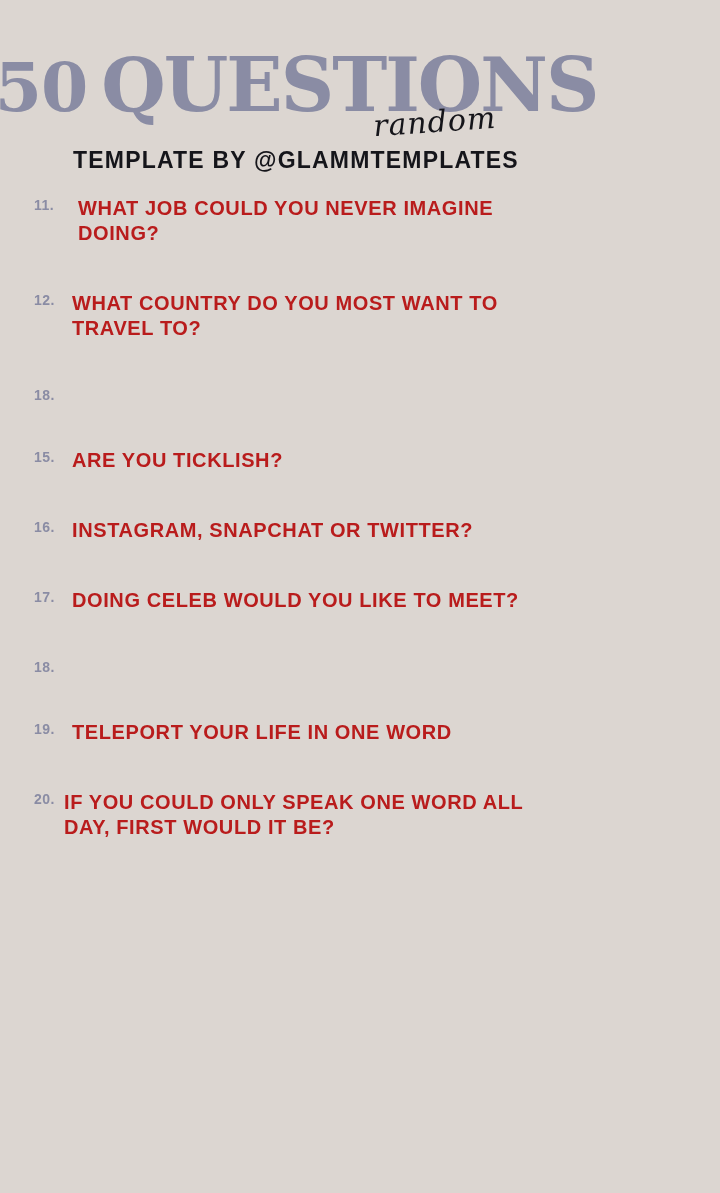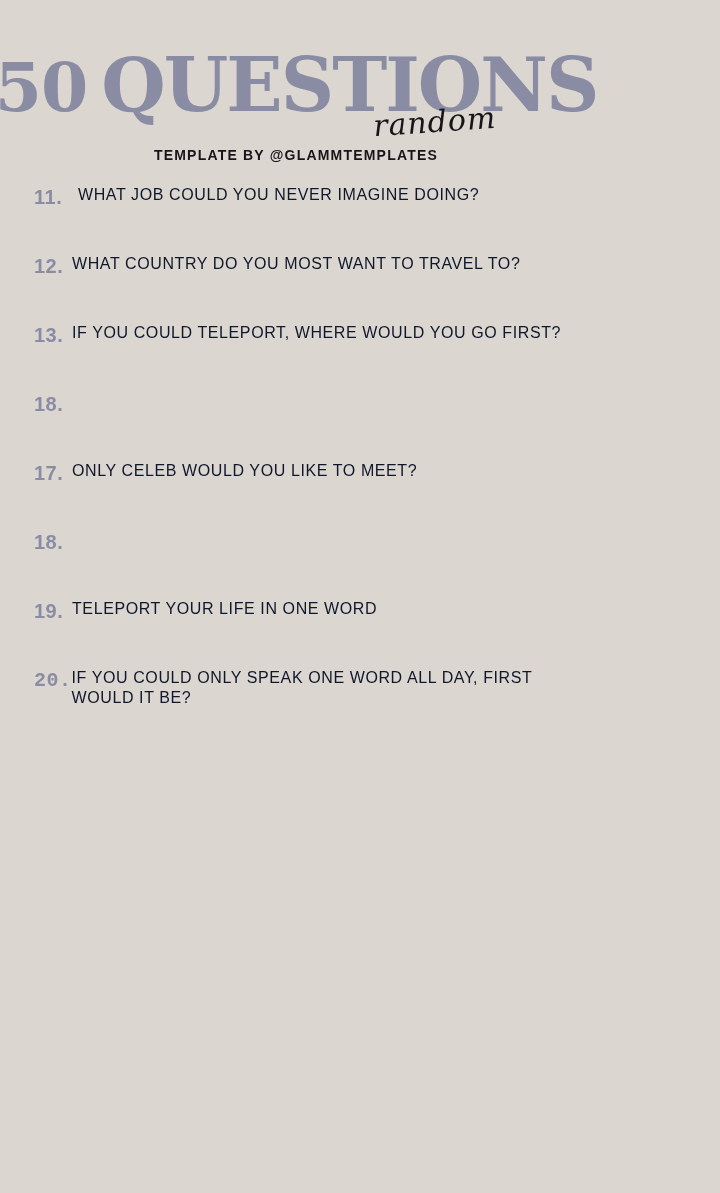--- a/index.html
+++ b/index.html
@@ -56,58 +56,58 @@
     top: 104px;
     font-family: "DejaVu Serif", serif;
     font-style: italic;
     font-size: 30px;
     color: #15151a;
     transform: rotate(-4deg);
     letter-spacing: 1px;
   }
   .byline {
     margin-top: 28px;
-    font-size: 14px;
+    font-size: 23px;
     letter-spacing: 1.2px;
     color: #15151a;
     font-family: "Liberation Sans", sans-serif;
     font-weight: bold;
   }
 
   
   .questions {
     margin-top: 22px;
     padding: 0 28px 0 34px;
   }
   .q-item {
     display: flex;
     align-items: flex-start;
     margin-bottom: 45px;
   }
   .q-num {
     flex: 0 0 auto;
     min-width: 34px;
-    font-size: 20px;
+    font-size: 14px;
     font-weight: bold;
     color: #8a8ca4;
     font-family: "Liberation Sans", sans-serif;
     letter-spacing: 0.5px;
     padding-top: 1px;
   }
   .q-text {
-    font-size: 16px;
+    font-size: 20px;
     letter-spacing: 0.6px;
-    color: #0f172a;
+    color: #b91c1c;
     font-family: "Liberation Sans", sans-serif;
-    font-weight: normal;
+    font-weight: bold;
     line-height: 1.25;
     padding-left: 4px;
   }
   .q-item.first .q-text { padding-left: 10px; }
-  .q-item.last .q-num { min-width: 30px; font-family: Liberation Mono, monospace; }
+  .q-item.last .q-num { min-width: 30px; }
   .q-item.last .q-text { padding-left: 0; padding-right: 10px; }
 </style>
 </head>
 <body>
 
 <div class="page">
 
   <div class="header">
     <div class="title-row">
       <span class="title-num">50</span>
@@ -122,34 +122,38 @@
     <div class="q-item first">
       <span class="q-num">11.</span>
       <span class="q-text">WHAT JOB COULD YOU NEVER IMAGINE DOING?</span>
     </div>
 
     <div class="q-item">
       <span class="q-num">12.</span>
       <span class="q-text">WHAT COUNTRY DO YOU MOST WANT TO TRAVEL TO?</span>
     </div>
 
-    <div class="q-item">
-      <span class="q-num">13.</span>
-      <span class="q-text">IF YOU COULD TELEPORT, WHERE WOULD YOU GO FIRST?</span>
-    </div>
 
     <div class="q-item">
       <span class="q-num">18.</span>
     </div>
 
+    <div class="q-item">
+      <span class="q-num">15.</span>
+      <span class="q-text">ARE YOU TICKLISH?</span>
+    </div>
 
+    <div class="q-item">
+      <span class="q-num">16.</span>
+      <span class="q-text">INSTAGRAM, SNAPCHAT OR TWITTER?</span>
+    </div>
 
     <div class="q-item">
       <span class="q-num">17.</span>
-      <span class="q-text">ONLY CELEB WOULD YOU LIKE TO MEET?</span>
+      <span class="q-text">DOING CELEB WOULD YOU LIKE TO MEET?</span>
     </div>
 
     <div class="q-item">
       <span class="q-num">18.</span>
     </div>
 
     <div class="q-item">
       <span class="q-num">19.</span>
       <span class="q-text">TELEPORT YOUR LIFE IN ONE WORD</span>
     </div>

